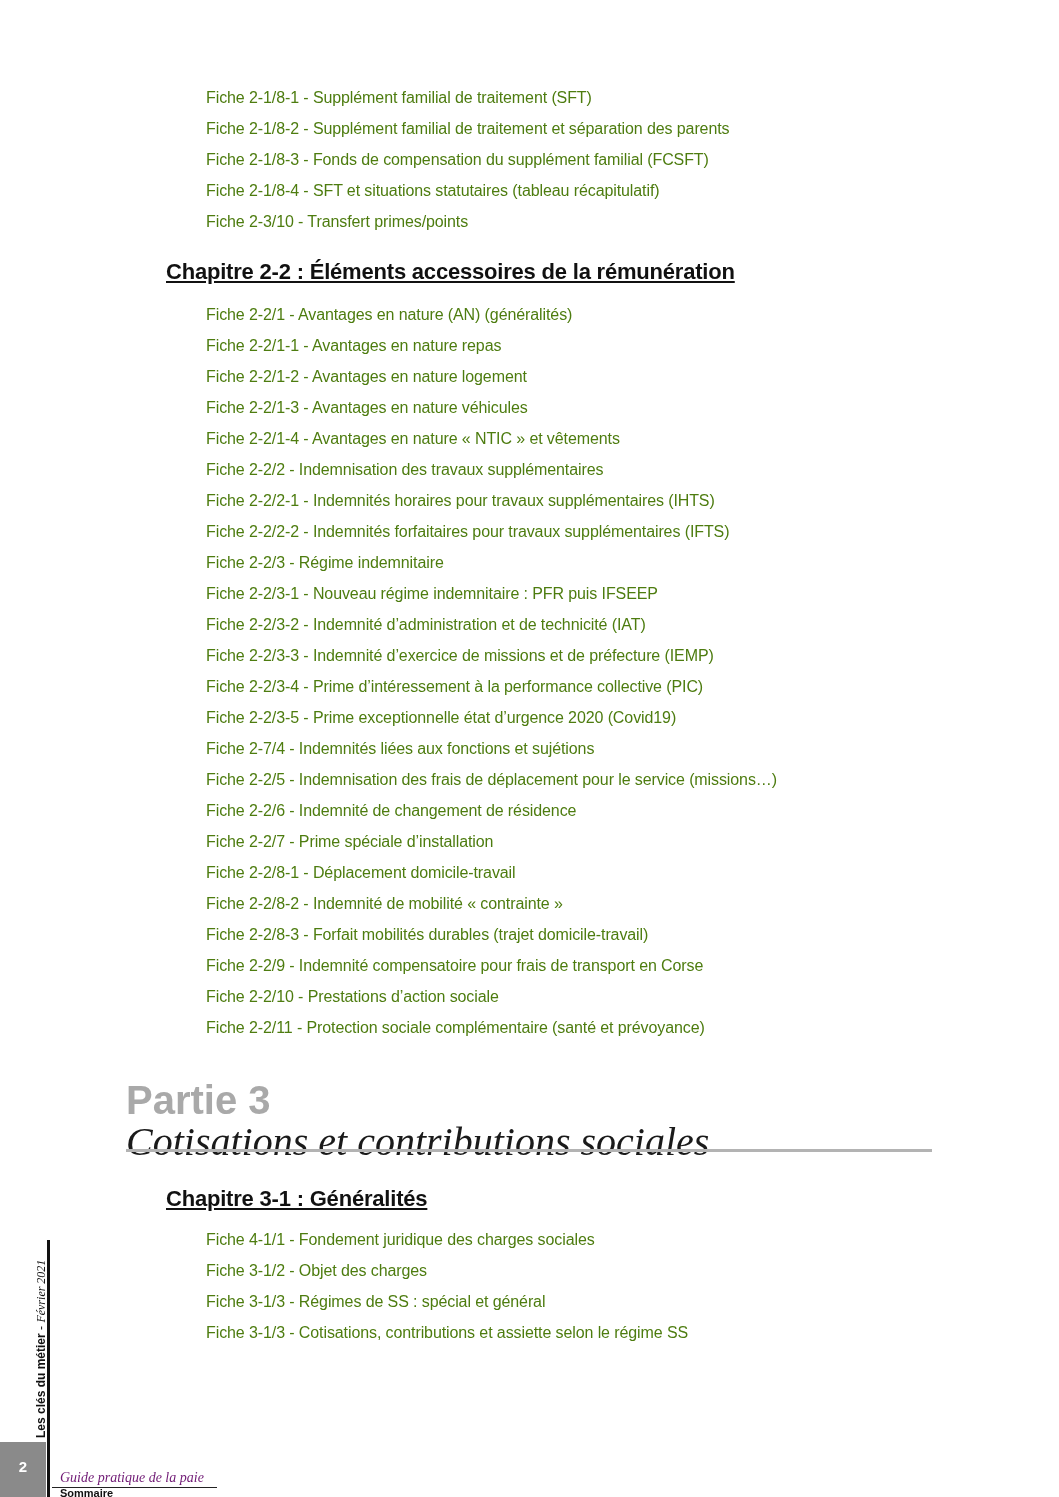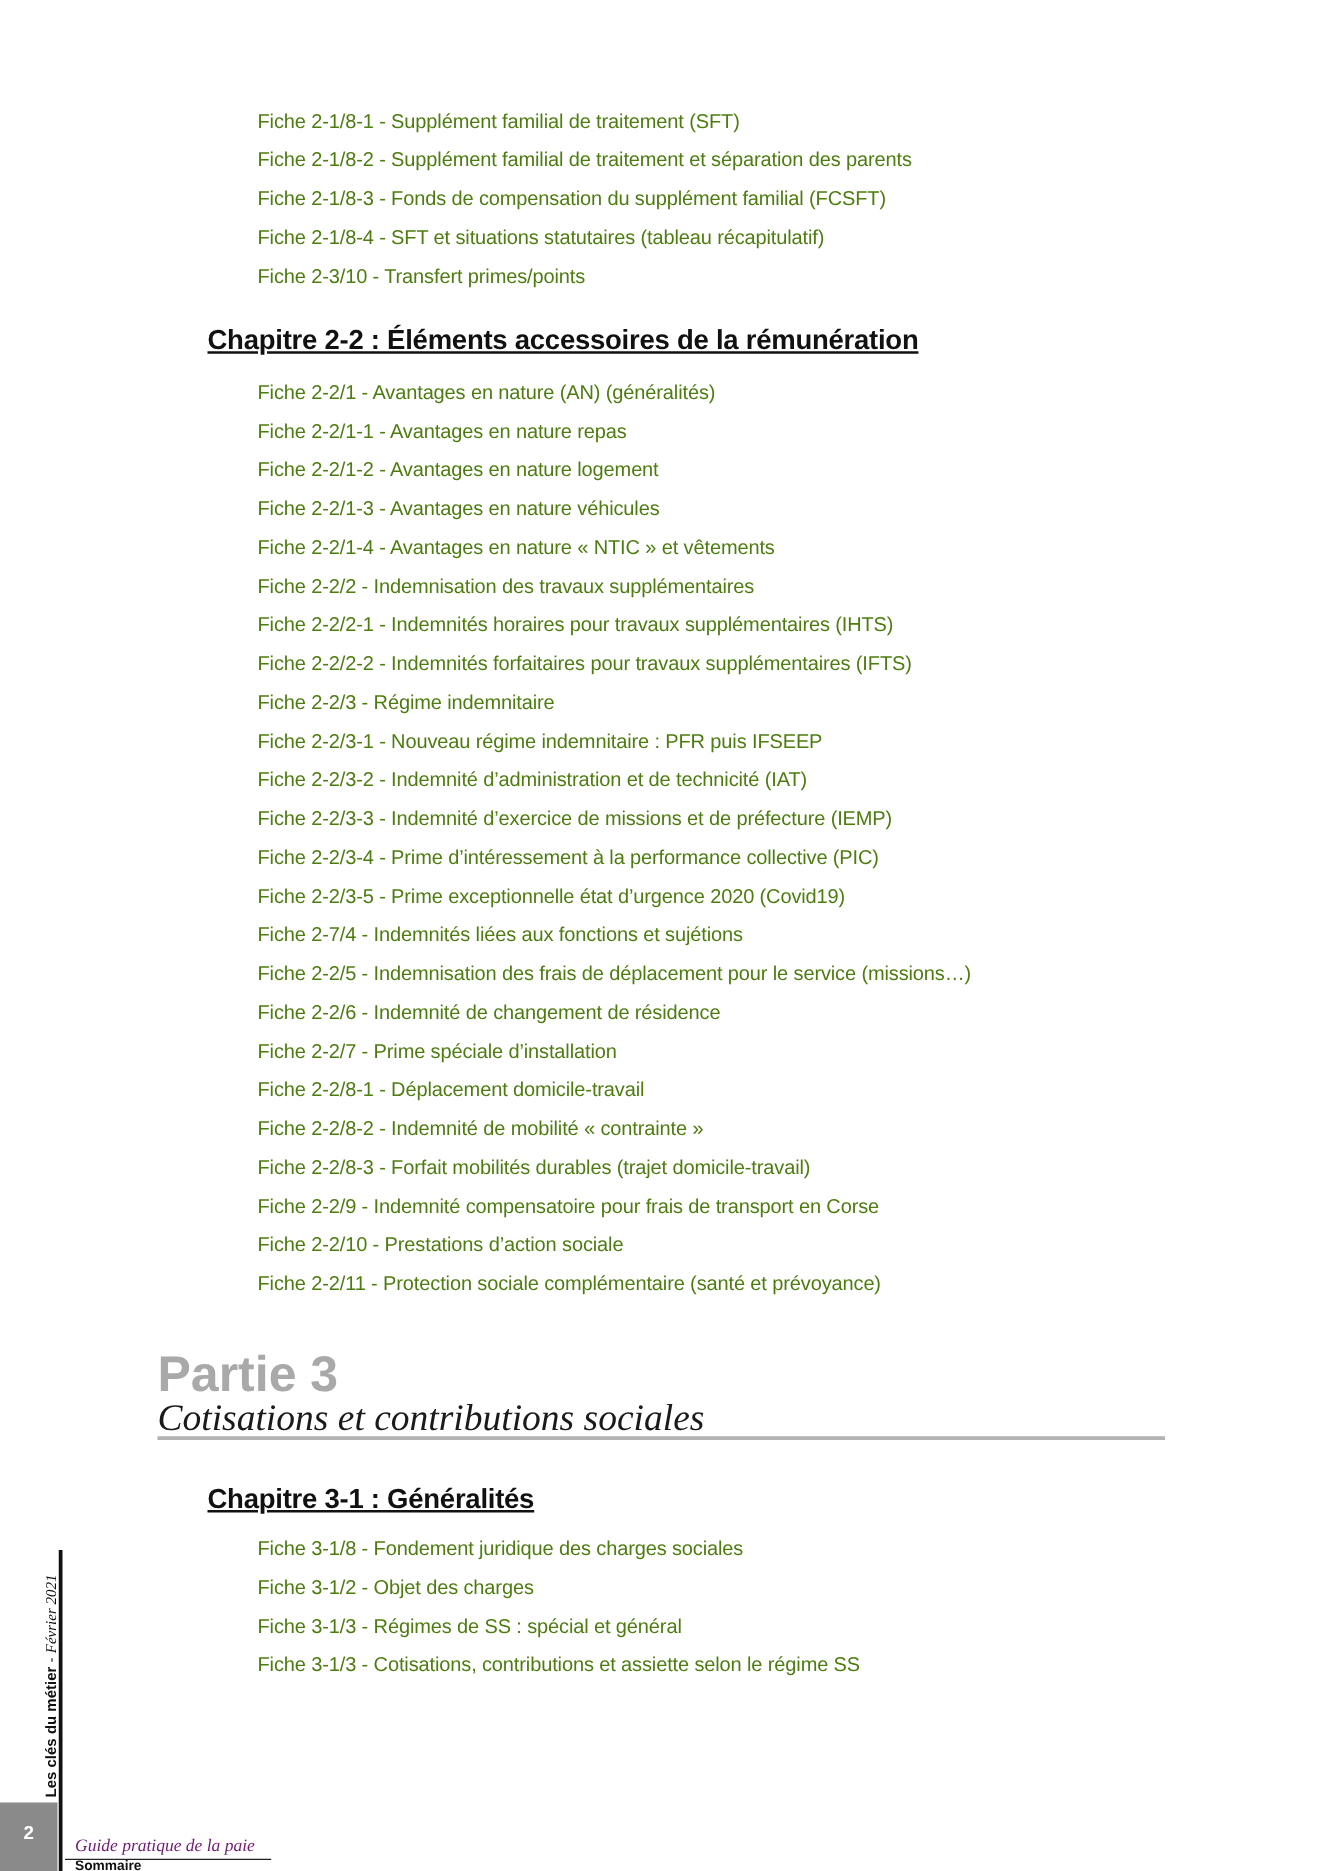--- a/index.html
+++ b/index.html
@@ -1,21 +1,21 @@
 <!DOCTYPE html>
 <html><head>
 <meta charset="utf-8">
 <style>
   html, body { margin:0; padding:0; background:#ffffff; }
   body { width:1059px; height:1497px; position:relative; overflow:hidden;
          font-family:"Liberation Sans", sans-serif; color:#1a1a1a; }
   .fiche { position:absolute; left:206px; font-size:16px; line-height:20px; white-space:nowrap; color:#4d7c0f; letter-spacing:-0.1px; }
   .chap { position:absolute; left:166px; font-size:22px; font-weight:bold; white-space:nowrap; color:#111; letter-spacing:-0.2px;text-decoration:underline; }
   .partie { position:absolute; left:126px; top:1078px; font-size:40px; font-weight:bold; color:#a9a9a9; }
-  .partie-sub { position:absolute; left:126px; top:1118px; font-family:"Liberation Serif", serif; font-style:italic; font-size:30px; color:#1a1a1a; white-space:nowrap; }
+  .partie-sub { position:absolute; left:126px; top:1118px; font-family:"Liberation Serif", serif; font-style:italic; font-size:40px; color:#1a1a1a; white-space:nowrap; }
   .partie-rule { position:absolute; left:126px; top:1149px; width:806px; height:3px; background:#b3b3b3; }
   .side-bar { position:absolute; left:47px; top:1240px; width:3px; height:257px; background:#111; }
   .side-text { position:absolute; left:34px; top:1438px; transform-origin:0 0; transform:rotate(-90deg); white-space:nowrap; font-size:12px; color:#111; }
   .side-text .b { font-weight:bold; }
   .side-text .i { font-family:"Liberation Serif", serif; font-style:italic; font-weight:normal; }
   .page-box { position:absolute; left:0; top:1442px; width:46px; height:55px; background:#8a8a8a; }
   .page-num { position:absolute; left:0; top:1458px; width:46px; text-align:center; color:#fff; font-weight:bold; font-size:15px; }
   .footer-title { position:absolute; left:60px; top:1470px; font-family:"Liberation Serif", serif; font-style:italic; font-size:14px; color:#701a75; white-space:nowrap; }
   .footer-rule { position:absolute; left:52px; top:1487px; width:165px; height:1px; background:#222; }
   .footer-sub { position:absolute; left:60px; top:1487px; font-size:11px; font-weight:bold; color:#111; }
@@ -58,21 +58,21 @@
   <div class="fiche" style="top:987px">Fiche 2-2/10 - Prestations d’action sociale</div>
   <div class="fiche" style="top:1018px">Fiche 2-2/11 - Protection sociale complémentaire (santé et prévoyance)</div>
 </div>
 
 <div class="partie">Partie 3</div>
 <div class="partie-sub">Cotisations et contributions sociales</div>
 <div class="partie-rule"></div>
 
 <div class="chap" style="top:1186px">Chapitre 3-1 : Généralités</div>
 <div>
-  <div class="fiche" style="top:1230px">Fiche 3-1/8 - Fondement juridique des charges sociales</div>
+  <div class="fiche" style="top:1230px">Fiche 4-1/1 - Fondement juridique des charges sociales</div>
   <div class="fiche" style="top:1261px">Fiche 3-1/2 - Objet des charges</div>
   <div class="fiche" style="top:1292px">Fiche 3-1/3 - Régimes de SS : spécial et général</div>
   <div class="fiche" style="top:1323px">Fiche 3-1/3 - Cotisations, contributions et assiette selon le régime SS</div>
 </div>
 
 <div class="side-bar"></div>
 <div class="side-text">
   <span class="b">Les clés du métier</span><span> - </span><span class="i">Février 2021</span>
 </div>
 <div class="page-box"></div>

